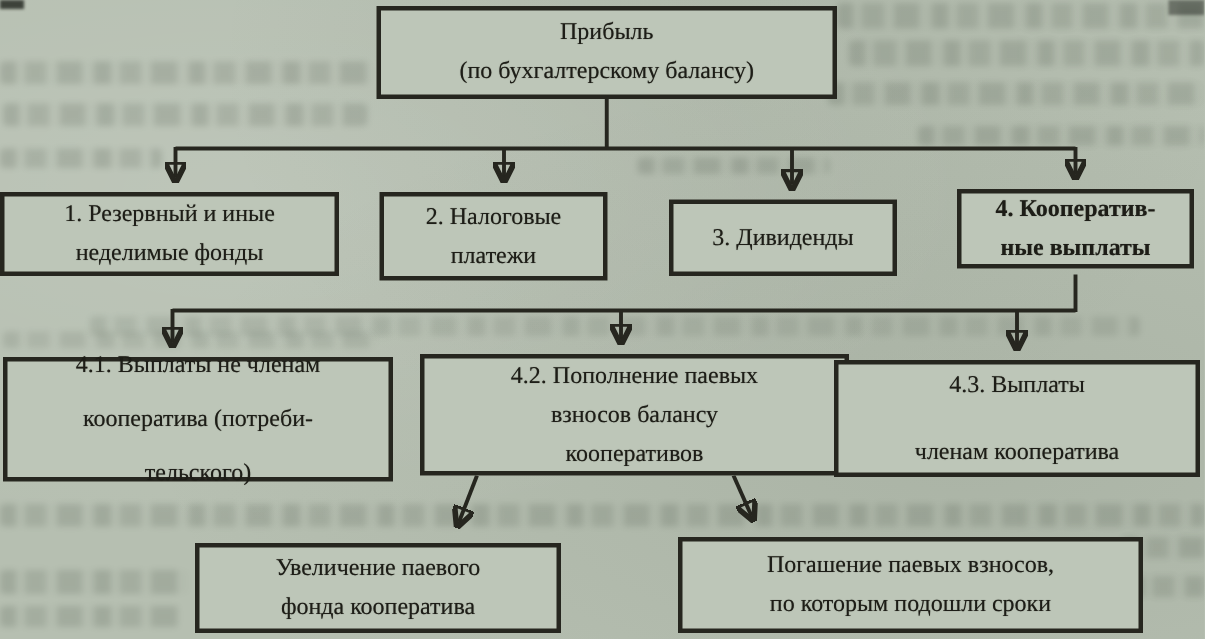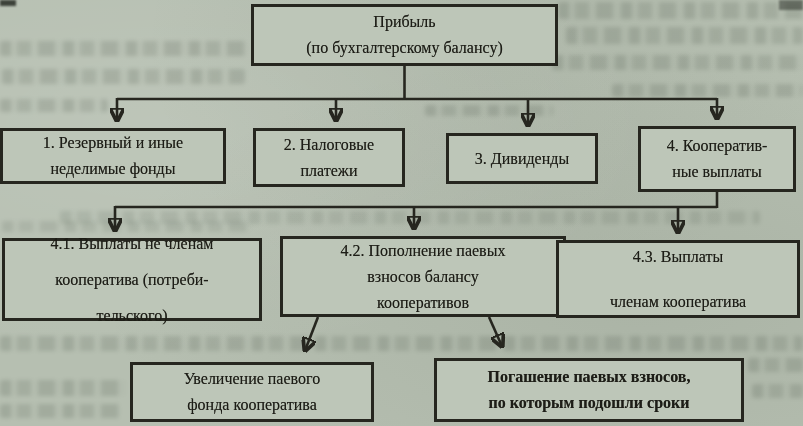--- a/index.html
+++ b/index.html
@@ -140,21 +140,21 @@
     <div class="ln">1. Резервный и иные</div>
     <div class="ln">неделимые фонды</div>
   </div>
   <div class="box" style="left:253px;top:128px;width:152px;height:59px;">
     <div class="ln">2. Налоговые</div>
     <div class="ln">платежи</div>
   </div>
   <div class="box" style="left:446px;top:133px;width:152px;height:51px;">
     <div class="ln">3. Дивиденды</div>
   </div>
-  <div class="box" style="left:638px;top:126px;width:158px;height:66px;">
+  <div class="box" style="left:638px;top:126px;width:158px;height:53px;font-weight:bold;">
     <div class="ln">4. Кооператив-</div>
     <div class="ln">ные выплаты</div>
   </div>
 
   <div class="box" style="left:2px;top:238px;width:260px;height:83px;gap:10px;">
     <div class="ln">4.1. Выплаты не членам</div>
     <div class="ln">кооператива (потреби-</div>
     <div class="ln">тельского)</div>
   </div>
   <div class="box" style="left:280px;top:236px;width:286px;height:81px;justify-content:center;">
@@ -164,18 +164,18 @@
   </div>
   <div class="box" style="left:556px;top:240px;width:244px;height:78px;gap:19px;">
     <div class="ln">4.3. Выплаты</div>
     <div class="ln">членам кооператива</div>
   </div>
 
   <div class="box" style="left:130px;top:362px;width:244px;height:60px;">
     <div class="ln">Увеличение паевого</div>
     <div class="ln">фонда кооператива</div>
   </div>
-  <div class="box" style="left:434px;top:358px;width:310px;height:64px;font-weight:bold;">
+  <div class="box" style="left:452px;top:358px;width:310px;height:64px;">
     <div class="ln">Погашение паевых взносов,</div>
     <div class="ln">по которым подошли сроки</div>
   </div>
 
 </div>
 
 </body></html>

